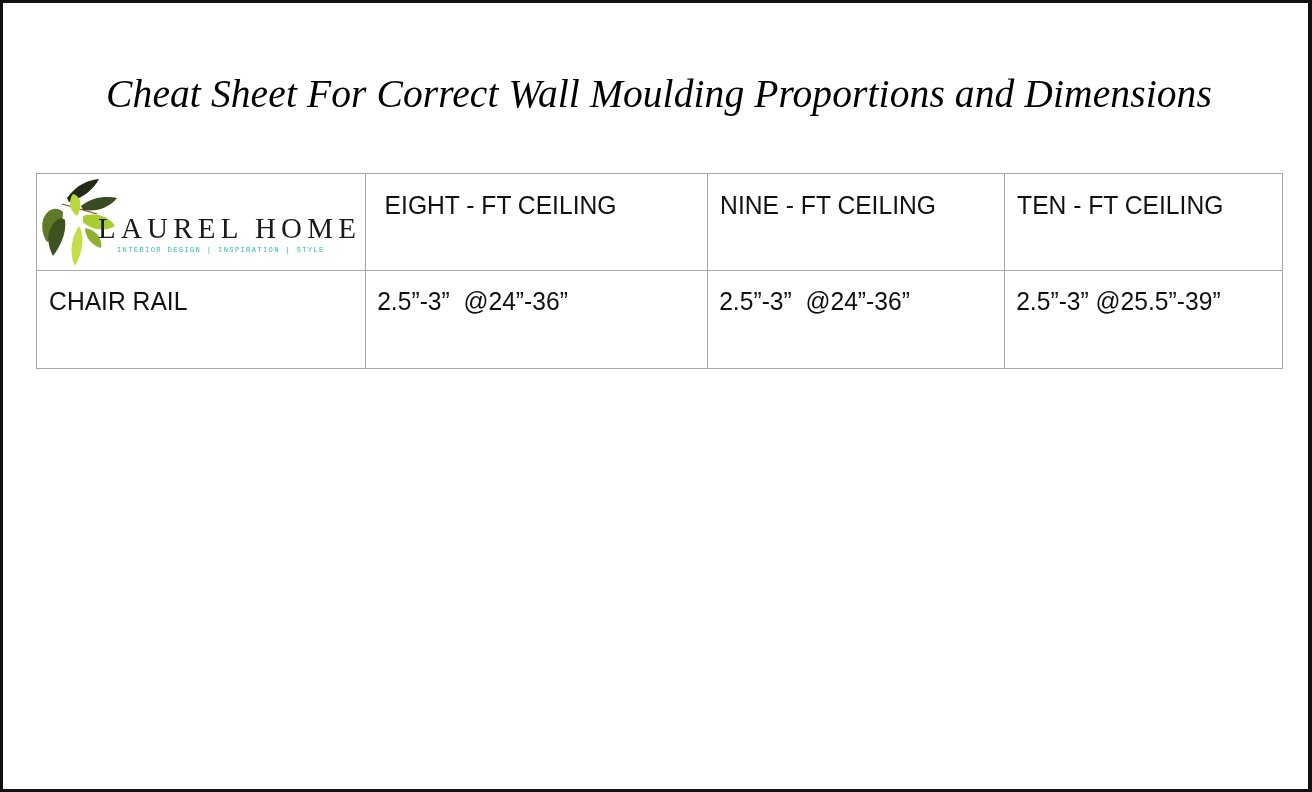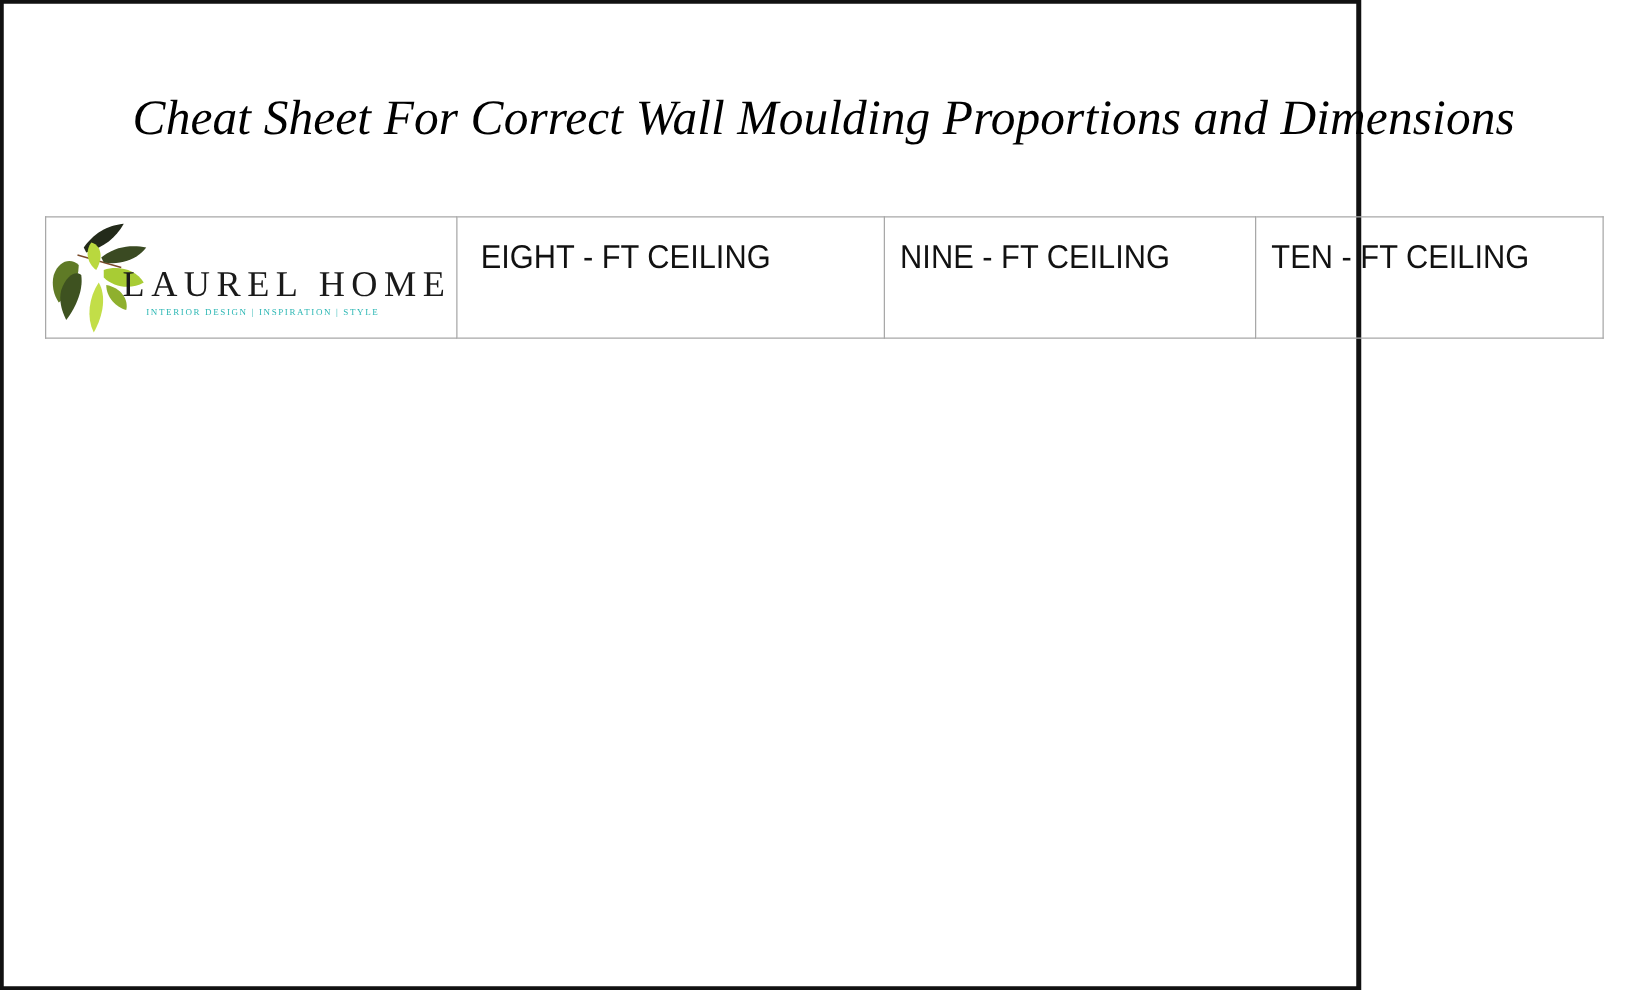--- a/index.html
+++ b/index.html
@@ -9,21 +9,21 @@
   }
   body {
     width: 1312px;
     height: 792px;
     position: relative;
     overflow: hidden;
   }
   .frame {
     position: absolute;
     left: 0; top: 0;
-    width: 1089px; height: 792px;
+    width: 1312px; height: 792px;
     box-sizing: border-box;
     border: 3px solid #111111;
     border-right-width: 4px;
     background: #ffffff;
   }
   .title {
     position: absolute;
     left: 0; top: 68px;
     width: 1312px;
     text-align: center;
@@ -87,21 +87,21 @@
     left: 61px; top: 38px;
     font-family: "Liberation Serif", "DejaVu Serif", serif;
     font-size: 29px;
     letter-spacing: 5.2px;
     color: #1a1a1a;
     white-space: nowrap;
   }
   .logo-tagline {
     position: absolute;
     left: 80px; top: 72px;
-    font-family: Liberation Serif, serif;
+    font-family: Liberation Mono, monospace;
     font-size: 7.2px;
     letter-spacing: 1.3px;
     color: #2fb8b5;
     white-space: nowrap;
   }
 </style>
 </head>
 <body>
 
 <div class="frame">
@@ -134,16 +134,22 @@
         </div>
       </th>
       <th class="colx c1"><span class="cell-text">EIGHT - FT CEILING</span></th>
       <th class="colx c2"><span class="cell-text">NINE - FT CEILING</span></th>
       <th class="colx c3"><span class="cell-text">TEN - FT CEILING</span></th>
     </tr>
 
 
 
 
+    <tr class="row-chair">
+      <td class="col0"><span class="cell-text">CHAIR RAIL</span></td>
+      <td class="colx c1"><span class="cell-text" style="white-space:pre">2.5”-3”  @24”-36”</span></td>
+      <td class="colx c2"><span class="cell-text" style="white-space:pre">2.5”-3”  @24”-36”</span></td>
+      <td class="colx c3"><span class="cell-text" style="white-space:pre">2.5”-3” @25.5”-39”</span></td>
+    </tr>
 
   </tbody>
     </table>
 </div>
 
 </body></html>

